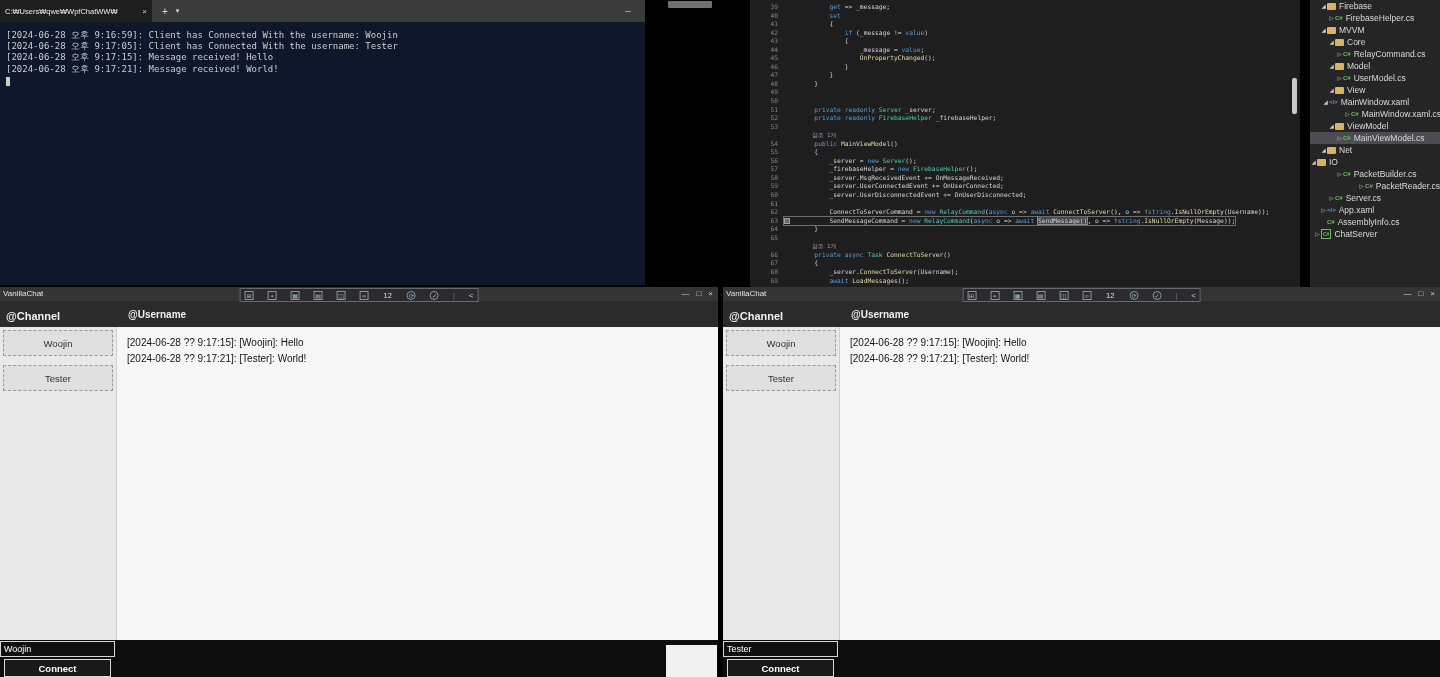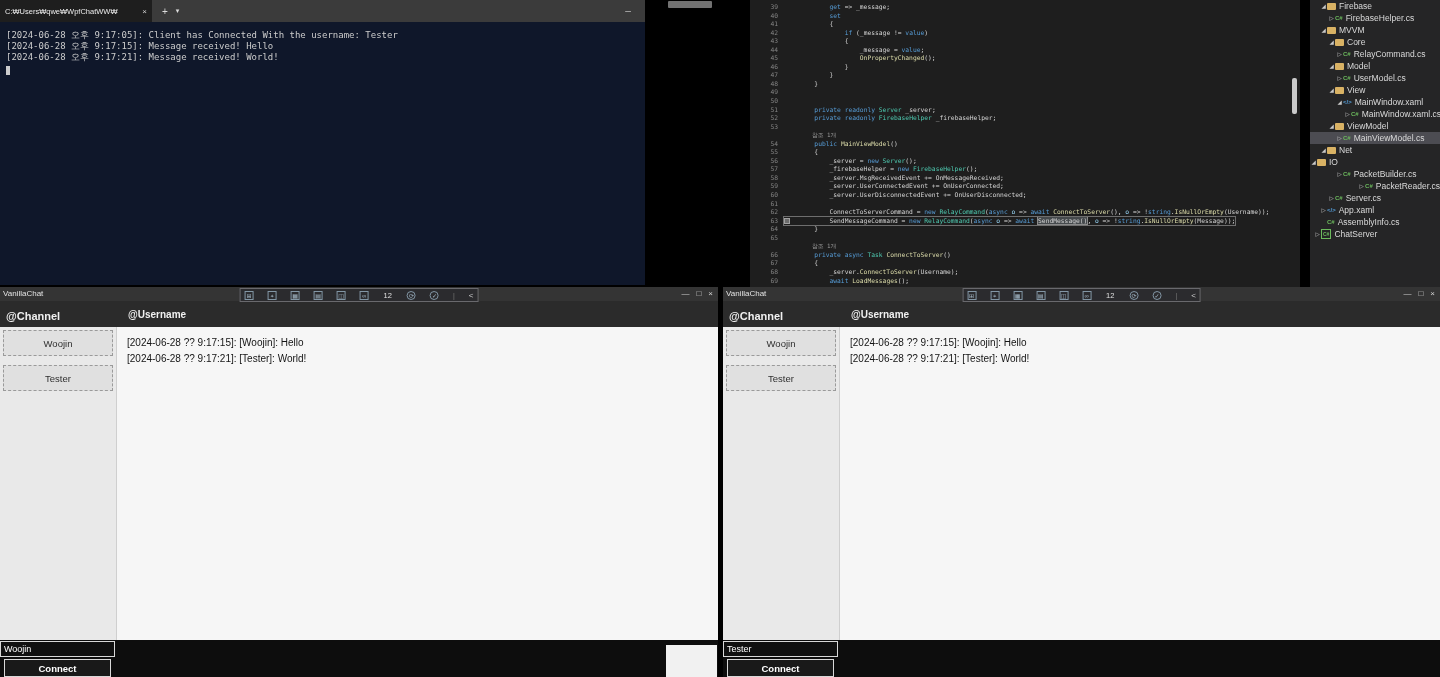--- a/index.html
+++ b/index.html
@@ -93,20 +93,21 @@
     <div class="term-tabbar">
       <div class="term-tab">
         <span class="term-tab-title">C:₩Users₩qwe₩WpfChatWW₩</span>
         <span class="term-tab-close">×</span>
       </div>
       <span class="term-plus">+</span>
       <span class="term-dd">▾</span>
       <span class="term-min">─</span>
     </div>
     <div class="term-body">
+        <div class="tline">[2024-06-28 오후 9:16:59]: Client has Connected With the username: Woojin</div>
         <div class="tline">[2024-06-28 오후 9:17:05]: Client has Connected With the username: Tester</div>
         <div class="tline">[2024-06-28 오후 9:17:15]: Message received! Hello</div>
         <div class="tline">[2024-06-28 오후 9:17:21]: Message received! World!</div>
         <div class="tcursor"></div>
       </div>
   </div>
 
   <div id="smudge"></div>
 
   <div id="editor">
@@ -183,21 +184,21 @@
         <div class="srow" style="padding-left: 26px; align-items: center;">
           <span class="sarrow">▷</span>
           <span class="sic sic-cs">C#</span>
           <span class="slabel">UserModel.cs</span>
         </div>
         <div class="srow" style="padding-left: 18px;">
           <span class="sarrow">◢</span>
           <span class="sic sic-folder"></span>
           <span class="slabel">View</span>
         </div>
-        <div class="srow" style="padding-left: 26px;">
+        <div class="srow" style="padding-left: 12px;">
           <span class="sarrow">◢</span>
           <span class="sic sic-xaml">&lt;/&gt;</span>
           <span class="slabel">MainWindow.xaml</span>
         </div>
         <div class="srow" style="padding-left: 34px;">
           <span class="sarrow">▷</span>
           <span class="sic sic-cs">C#</span>
           <span class="slabel">MainWindow.xaml.cs</span>
         </div>
         <div class="srow" style="padding-left: 18px;">

